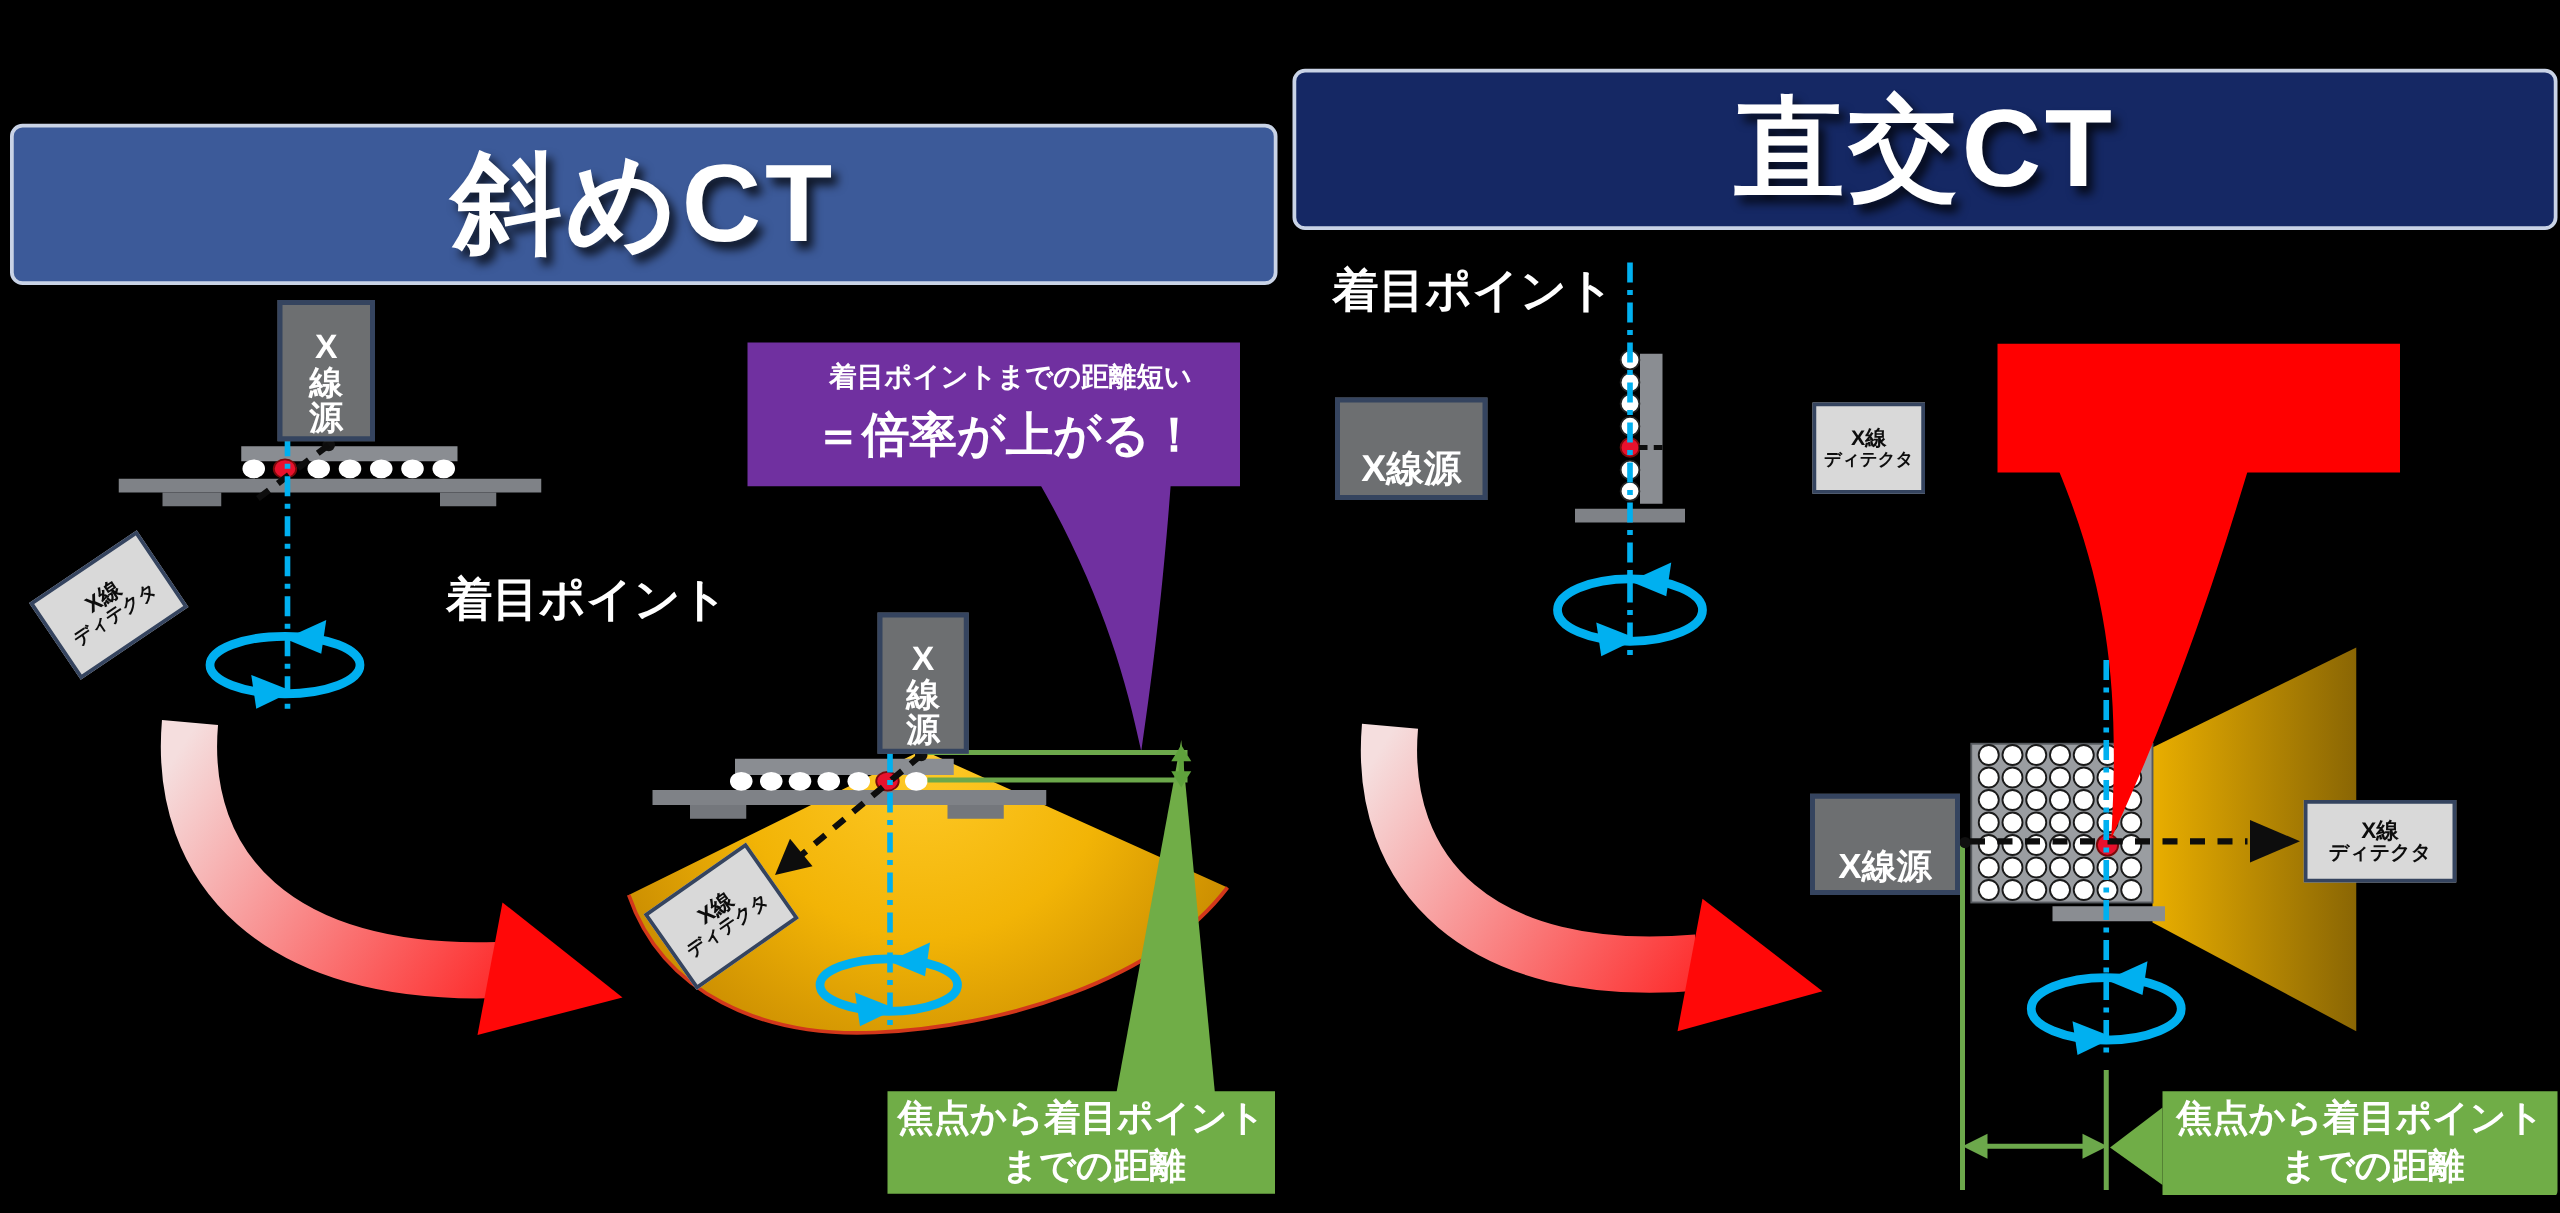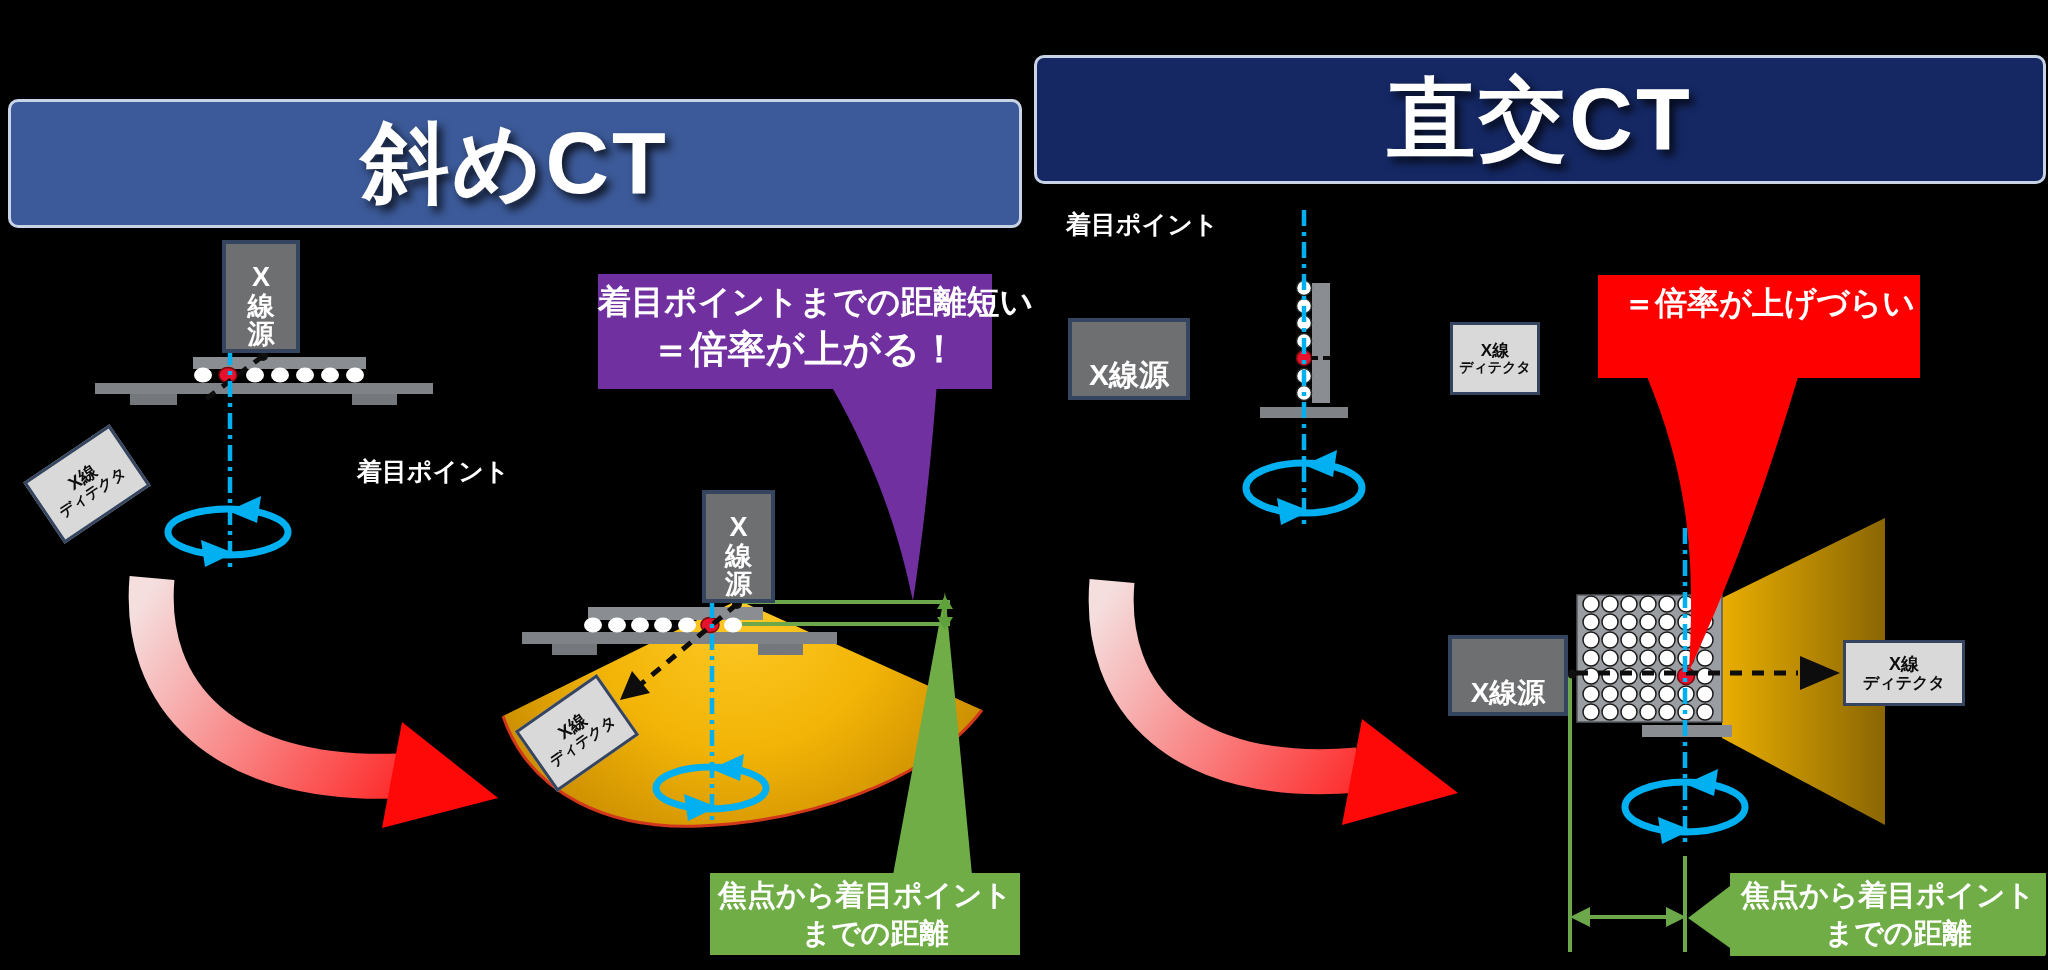--- a/index.html
+++ b/index.html
@@ -6,21 +6,21 @@
   #stage{position:relative;width:2048px;height:970px;background:#000;overflow:hidden;
          font-family:"Liberation Sans","DejaVu Sans",sans-serif;border-radius:26px;}
   .abs{position:absolute;}
   svg{position:absolute;left:0;top:0;}
   .band{display:flex;align-items:center;justify-content:center;color:#fff;font-weight:bold;
         font-size:88px;letter-spacing:3px;border:3px solid #c9d3e6;border-radius:10px;
         text-shadow:5px 6px 8px rgba(0,0,0,.75);z-index:3;}
   .callout{color:#fff;font-weight:bold;text-align:center;z-index:3;}
   .callout .l1{display:block;white-space:nowrap;}
   .callout .l2{display:block;white-space:nowrap;margin-left:20px;}
-  .ptlabel{color:#fff;font-weight:bold;font-size:25px;white-space:nowrap;z-index:3;}
+  .ptlabel{color:#fff;font-weight:bold;font-size:37px;white-space:nowrap;z-index:3;}
   .srcbox{background:#6d6f71;border:4px solid #35445f;color:#fff;font-weight:bold;
           display:flex;align-items:flex-end;justify-content:center;z-index:3;box-sizing:border-box;}
   .vtext{width:1.12em;word-break:break-all;line-height:1.06;text-align:center;font-size:27px;}
   .detbox{background:#d9d9d9;border:3px solid #35445f;color:#0d0d0d;font-weight:bold;
           display:flex;flex-direction:column;align-items:center;justify-content:center;
           text-align:center;z-index:3;box-sizing:border-box;line-height:1.12;}
   .detbox .d1{font-size:18px;white-space:nowrap;}
   .detbox .d2{font-size:15px;white-space:nowrap;}
 </style>
 </head>
@@ -263,25 +263,24 @@
   <div class="abs detbox" style="left:1450px;top:322px;width:90px;height:73px;">
     <span class="d1" style="font-size:17px;">X線</span>
     <span class="d2" style="font-size:14px;">ディテクタ</span>
   </div>
   <div class="abs detbox" style="left:1843px;top:640px;width:122px;height:66px;">
     <span class="d1">X線</span>
     <span class="d2" style="font-size:16px;">ディテクタ</span>
   </div>
 
   <div class="abs callout" style="left:598px;top:274px;width:394px;height:109px;background:#7030A0;padding-top:6px;">
-    <span class="l1" style="font-size:33px;line-height:44px;">着目ポイントまでの距離短い</span>
+    <span class="l1" style="font-size:22px;line-height:44px;padding-left:27px;">着目ポイントまでの距離短い</span>
     <span class="l2" style="font-size:38px;line-height:50px;">＝倍率が上がる！</span>
   </div>
   <div class="abs callout" style="left:1598px;top:275px;width:322px;height:98px;background:#FF0000;padding-top:5px;">
-    <span class="l2" style="font-size:32px;line-height:46px;">＝倍率が上げづらい</span>
   </div>
   <div class="abs callout" style="left:710px;top:873px;width:310px;height:79px;background:#70AD47;padding-top:3px;">
     <span class="l1" style="font-size:29px;line-height:39px;">焦点から着目ポイント</span>
     <span class="l2" style="font-size:29px;line-height:37px;">までの距離</span>
   </div>
   <div class="abs callout" style="left:1730px;top:873px;width:316px;height:80px;background:#70AD47;padding-top:3px;">
     <span class="l1" style="font-size:29px;line-height:39px;">焦点から着目ポイント</span>
     <span class="l2" style="font-size:29px;line-height:37px;">までの距離</span>
   </div>
 

